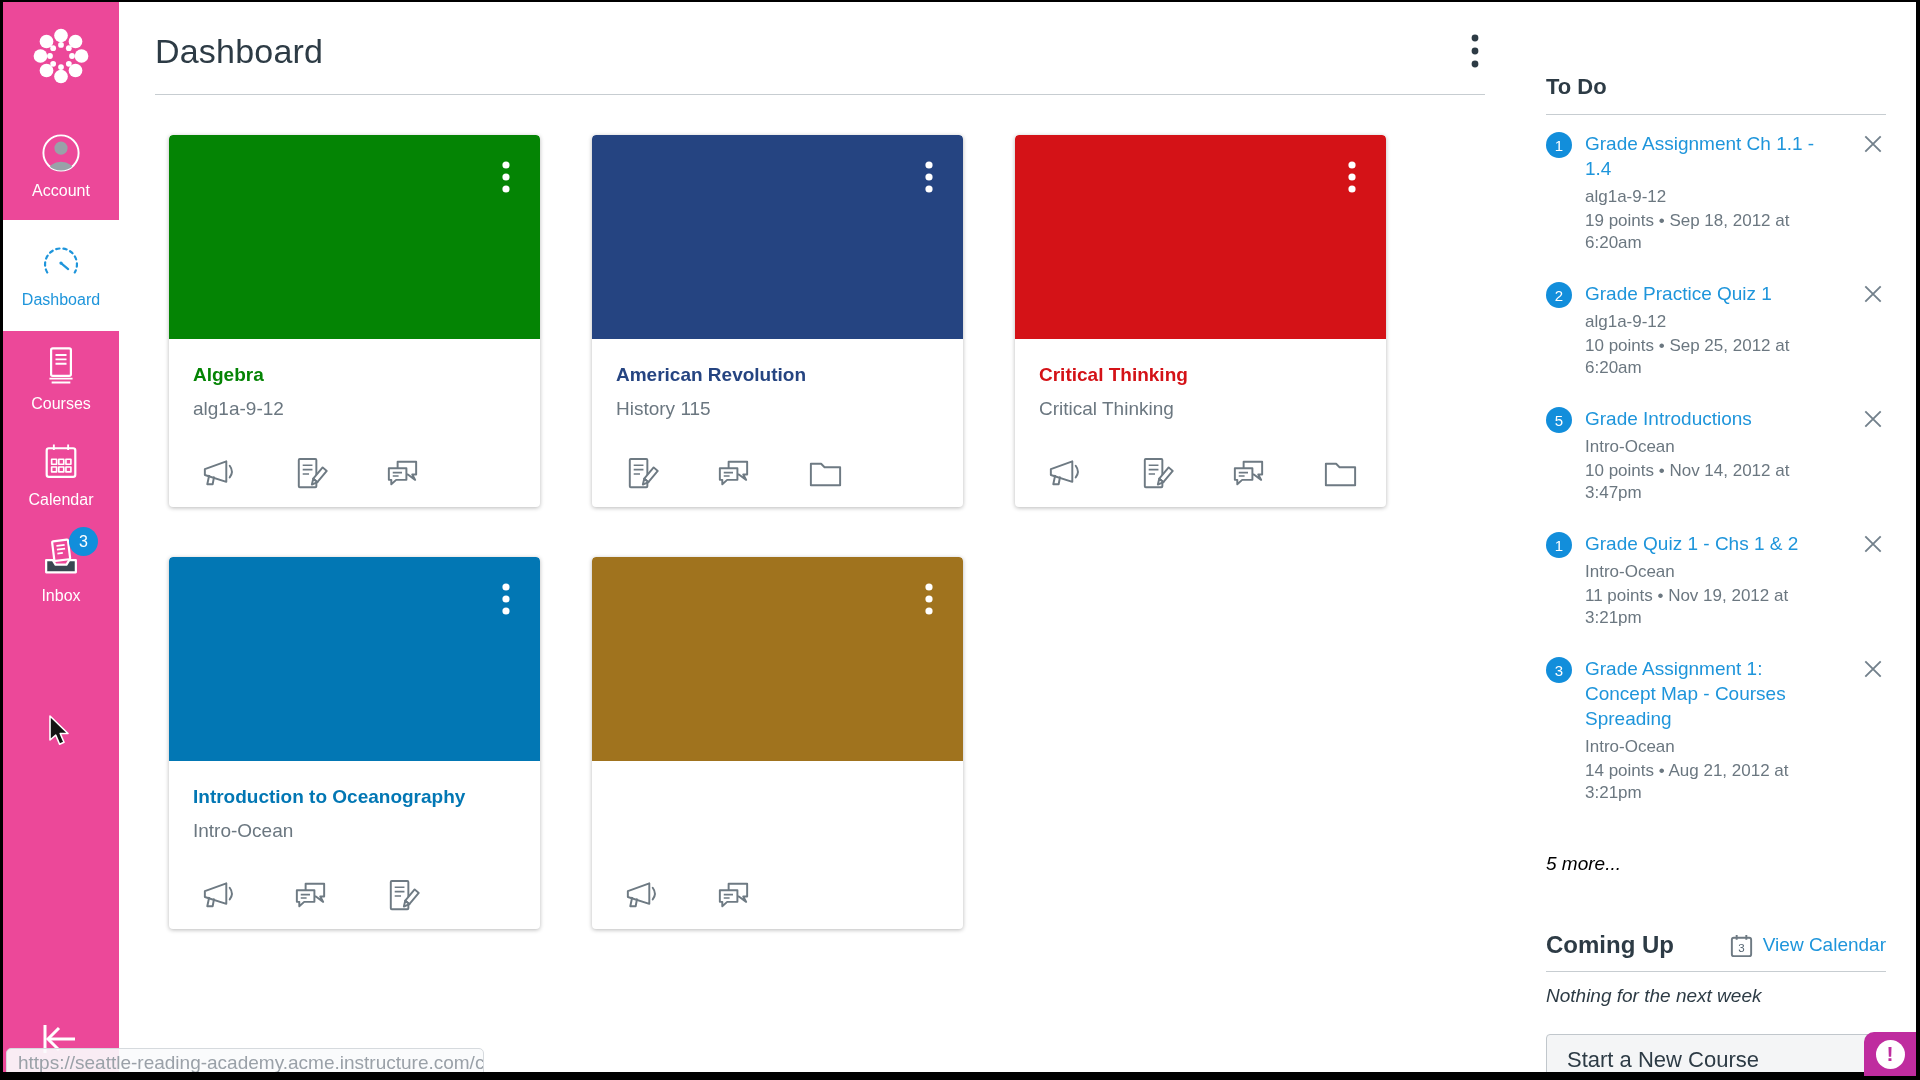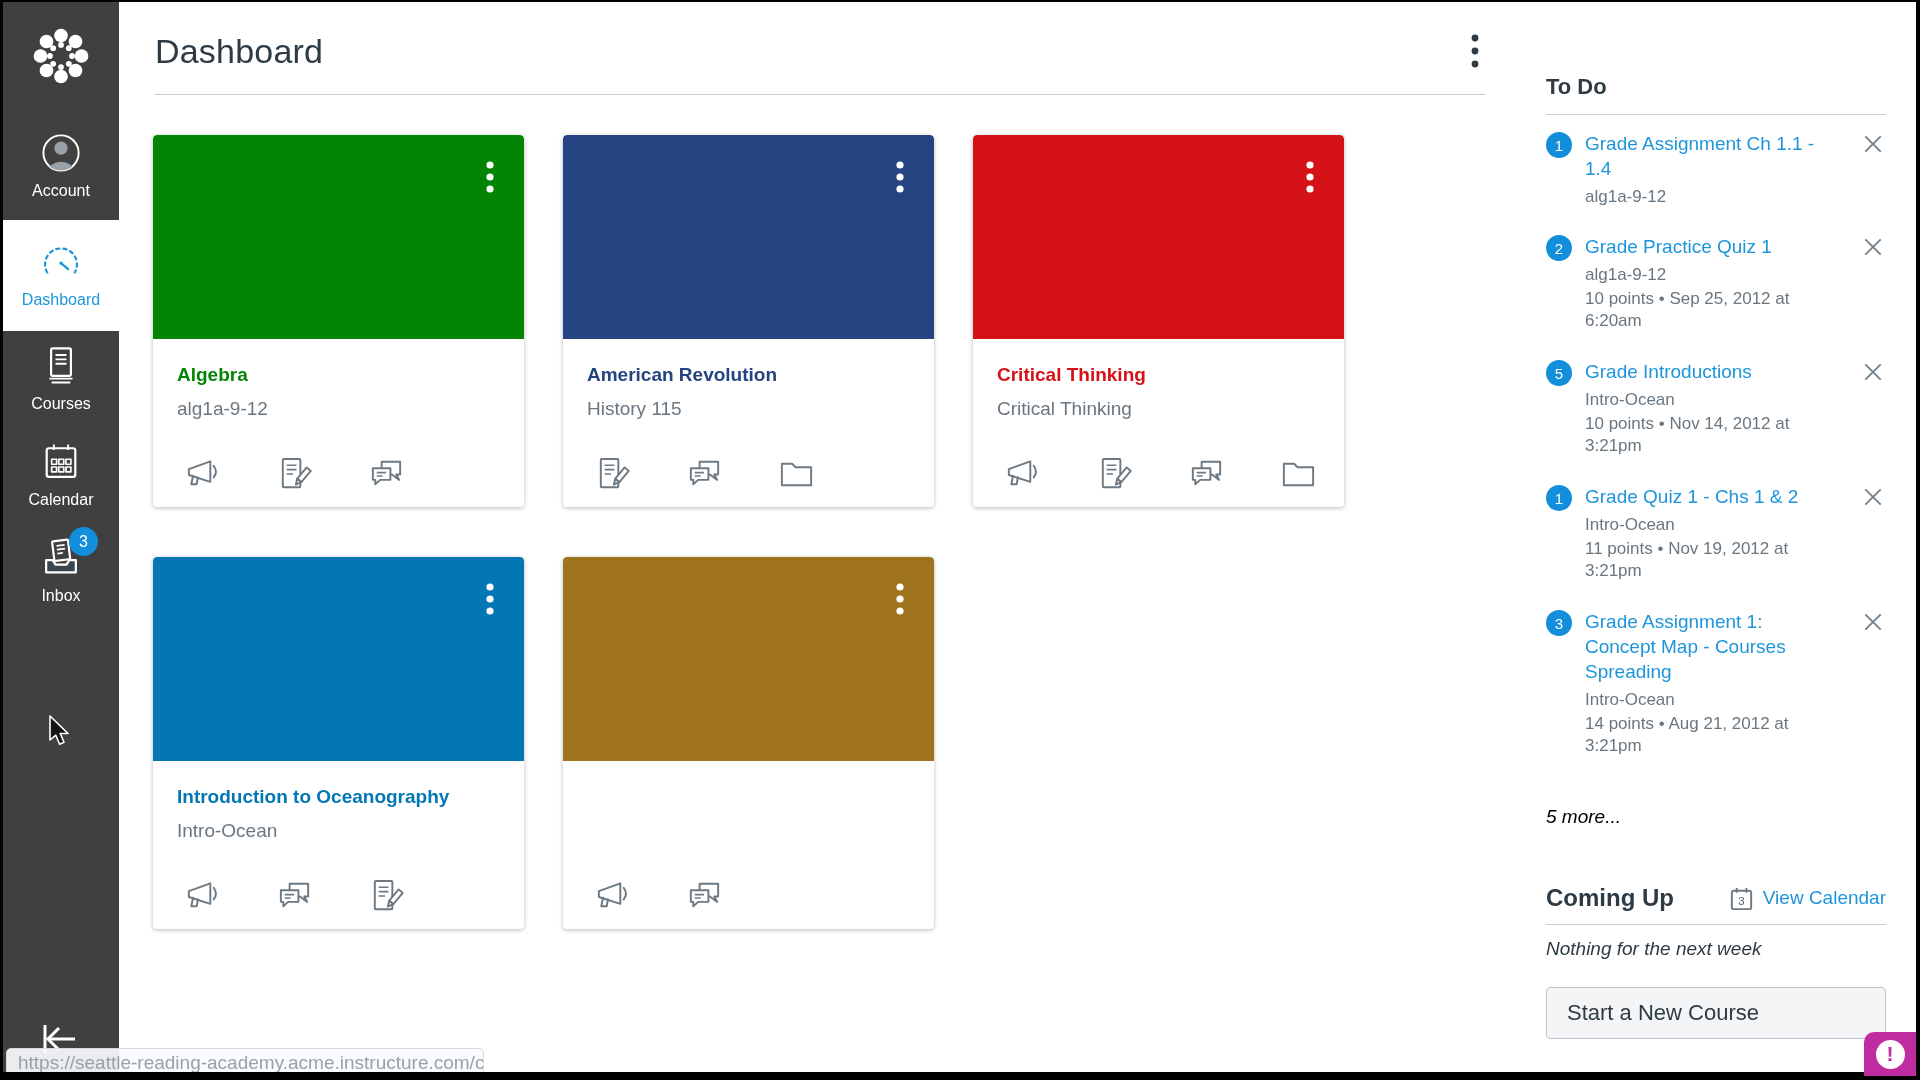--- a/index.html
+++ b/index.html
@@ -2,36 +2,36 @@
 <html><head>
 <meta charset="utf-8">
 <style>
   * { box-sizing: border-box; margin: 0; padding: 0; }
   html,body { width:1920px; height:1080px; }
   body { background:#000; font-family:"Liberation Sans", sans-serif; position:relative; overflow:hidden; }
   .app { position:absolute; inset:0; background:#000; }
   .chrome { position:absolute; left:3px; top:2px; right:4px; bottom:8px; background:#fff; overflow:hidden; }
 
   
-  .global-nav { position:absolute; left:0; top:0; bottom:0; width:116px; background:#404040; display:flex; flex-direction:column; align-items:stretch; }
+  .global-nav { position:absolute; left:0; top:0; bottom:0; width:116px; background:#ec4899; display:flex; flex-direction:column; align-items:stretch; }
   .logo-wrap { margin:16px auto 24px; width:76px; height:76px; }
   .nav-item { display:flex; flex-direction:column; align-items:center; gap:7px; padding:13px 0 14px; color:#fff; font-size:16px; cursor:pointer; }
   .nav-item .icon-box { position:relative; width:44px; height:44px; display:flex; align-items:center; justify-content:center; }
   .nav-item.active { background:#fff; color:#1e95db; padding:20px 0 22px; margin-top:6px; }
   .nav-badge { position:absolute; top:-9px; right:-15px; min-width:29px; height:29px; border-radius:50%; background:#128edb; color:#fff; font-size:16px; display:flex; align-items:center; justify-content:center; }
   .collapse-btn { position:absolute; left:32px; bottom:12px; width:48px; height:42px; cursor:pointer; }
 
   
   .main { position:absolute; left:116px; top:0; right:367px; bottom:0; background:#fff; }
   .main-header { display:flex; align-items:center; padding:26px 60px 0 36px; }
   .page-title { font-size:34px; color:#2d3b45; font-weight:400; letter-spacing:.2px; }
   .header-kebab { margin-left:auto; padding:6px 10px; cursor:pointer; }
   .main-divider { border:none; border-top:1px solid #c7cdd1; margin:20px 64px 0 36px; }
 
-  .cards { display:grid; grid-template-columns:repeat(3,371px); gap:50px 39px; margin:40px 0 0 34px; }
+  .cards { display:grid; grid-template-columns:repeat(3,371px); gap:50px 52px; margin:40px 0 0 50px; }
   .card { position:relative; width:371px; height:372px; background:#fff; border-radius:4px; box-shadow:0 1px 4px rgba(0,0,0,.28); overflow:hidden; cursor:pointer; }
   .hero { height:204px; position:relative; border-radius:4px 4px 0 0; }
   .card-kebab { position:absolute; top:22px; right:22px; padding:4px 8px; cursor:pointer; }
   .card-body { padding:24px 24px 0; }
   .card-title { font-size:19px; font-weight:700; line-height:1.25; }
   .card-subtitle { font-size:19px; color:#6b7780; margin-top:11px; }
   .card-footer { position:absolute; left:30px; bottom:13px; display:flex; gap:53px; }
   .cf-icon { width:39px; height:39px; cursor:pointer; }
 
   
@@ -398,20 +398,21 @@
       <h2 class="todo-heading">To Do</h2>
       <hr class="todo-divider">
 
       <div class="todo-list">
 
         <div class="todo-item">
           <span class="todo-badge">1</span>
           <span class="todo-text">
             <div class="todo-link">Grade Assignment Ch 1.1 - 1.4</div>
             <div class="todo-context">alg1a-9-12</div>
+            <div class="todo-meta">19 points • Sep 18, 2012 at 6:20am</div>
           </span>
           <span class="todo-close">
             <svg viewBox="0 0 20 20" width="22" height="22">
                 <path d="M3 3 L17 17 M17 3 L3 17" stroke="#73818c" stroke-width="1.7"></path>
               </svg>
           </span>
         </div>
 
         <div class="todo-item">
           <span class="todo-badge">2</span>
@@ -425,21 +426,21 @@
                 <path d="M3 3 L17 17 M17 3 L3 17" stroke="#73818c" stroke-width="1.7"></path>
               </svg>
           </span>
         </div>
 
         <div class="todo-item">
           <span class="todo-badge">5</span>
           <span class="todo-text">
             <div class="todo-link">Grade Introductions</div>
             <div class="todo-context">Intro-Ocean</div>
-            <div class="todo-meta">10 points • Nov 14, 2012 at 3:21pm</div>
+            <div class="todo-meta">10 points • Nov 14, 2012 at 3:47pm</div>
           </span>
           <span class="todo-close">
             <svg viewBox="0 0 20 20" width="22" height="22">
                 <path d="M3 3 L17 17 M17 3 L3 17" stroke="#73818c" stroke-width="1.7"></path>
               </svg>
           </span>
         </div>
 
         <div class="todo-item">
           <span class="todo-badge">1</span>

